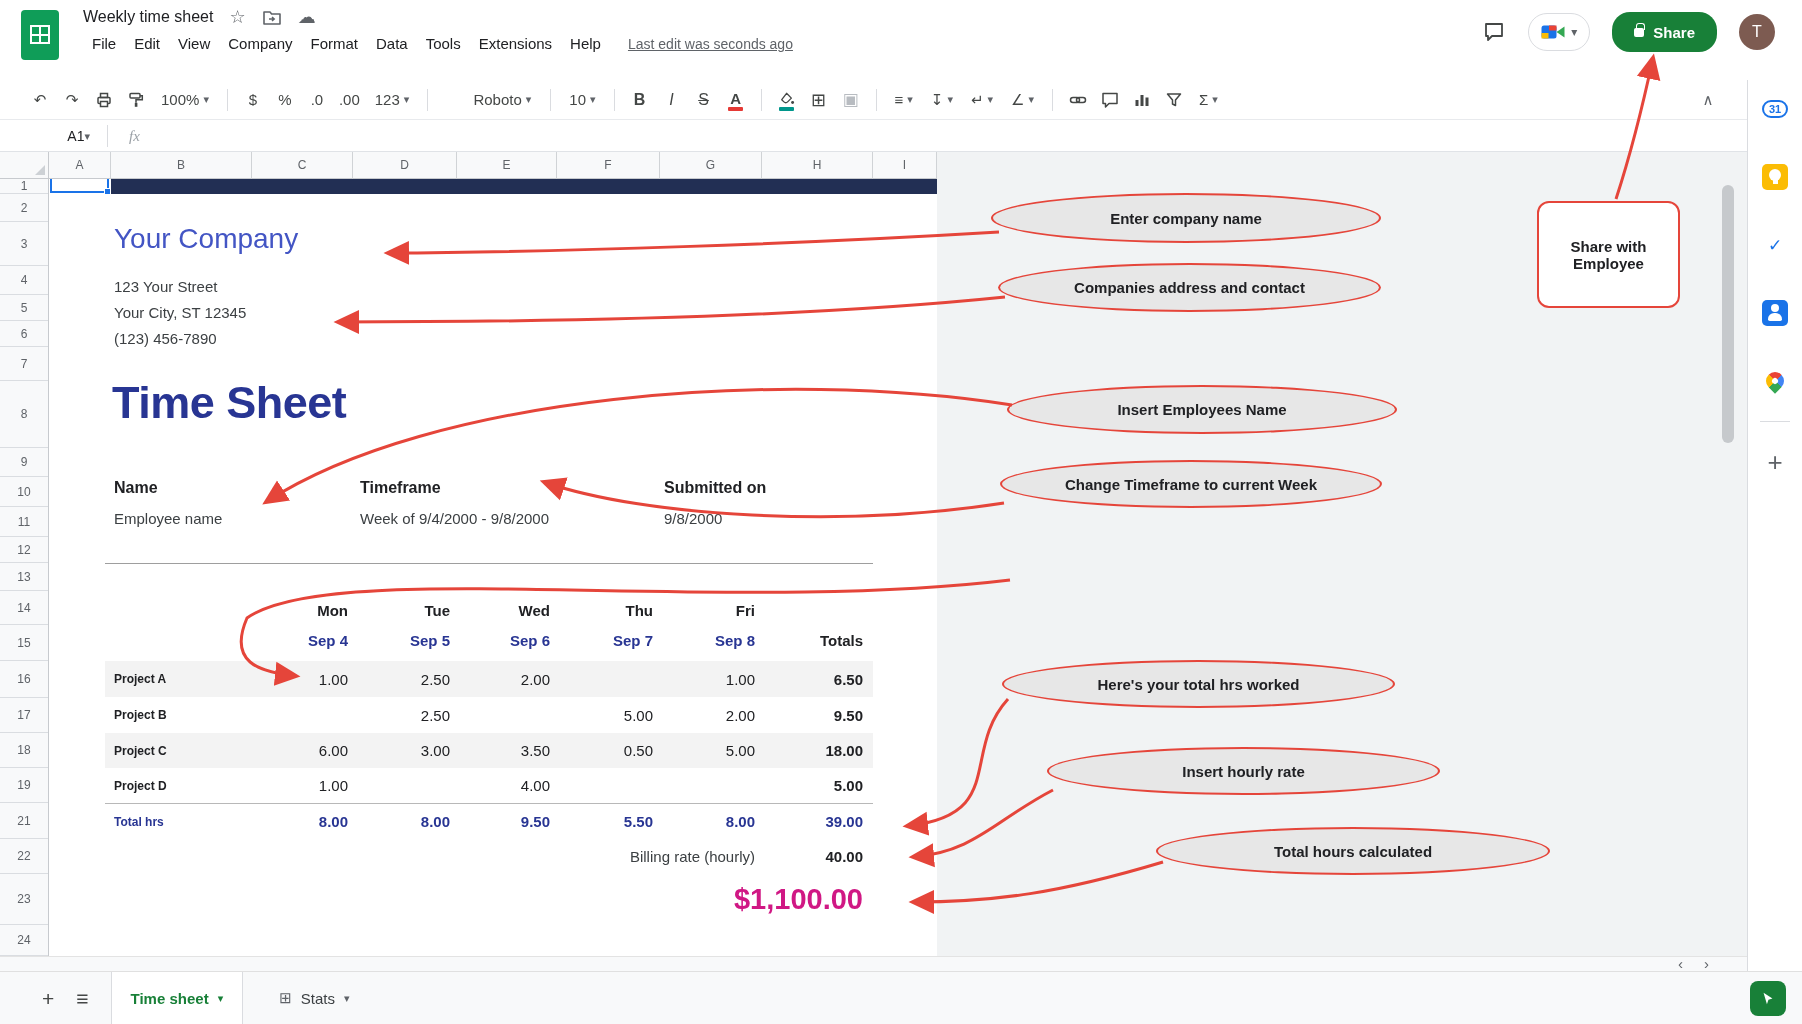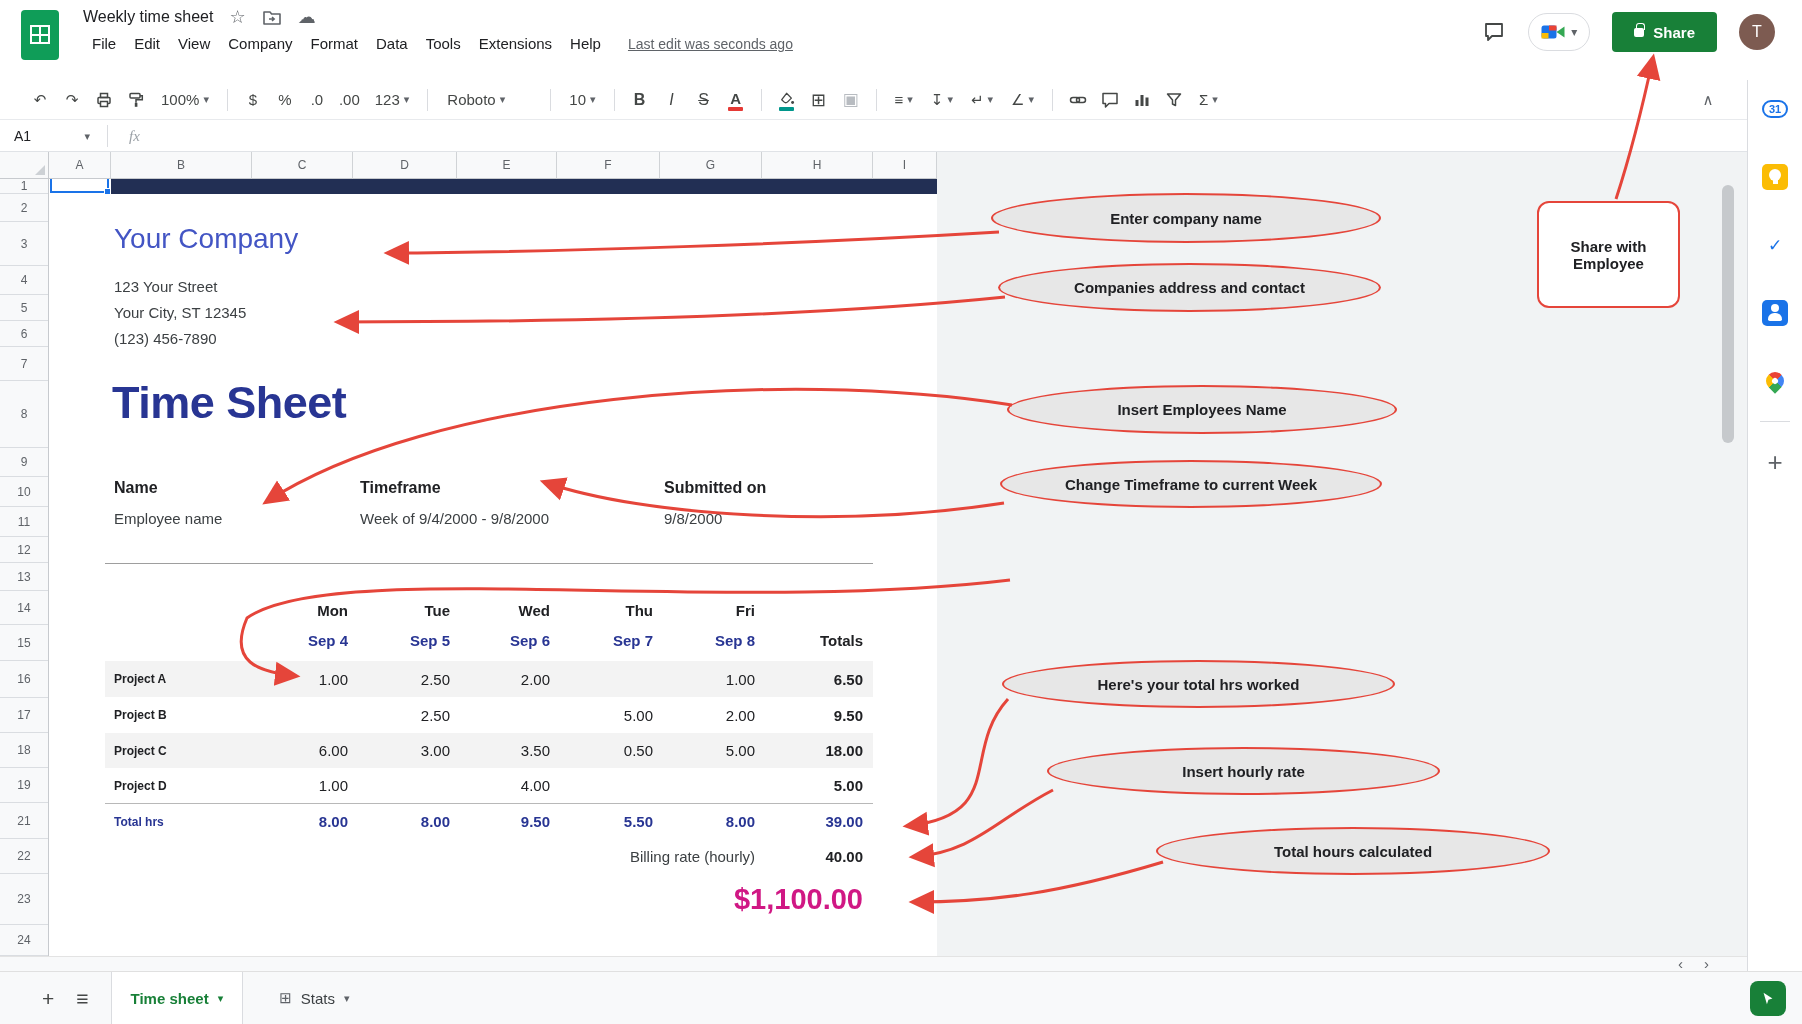--- a/index.html
+++ b/index.html
@@ -17,47 +17,47 @@
   .title-row{display:flex;align-items:center;gap:16px}
   .doc-title{font-size:16px;color:#202124}
   .ticon{font-size:18px;color:#5f6368;line-height:1;cursor:pointer}
   .menubar{display:flex;align-items:center;margin-top:6px}
   .menu{font-size:15px;padding:3px 9px;border-radius:4px;cursor:pointer;color:#202124}
   .last-edit{font-size:14px;color:#5f6368;text-decoration:underline;margin-left:18px;cursor:pointer}
   .top-right{margin-left:auto;display:flex;align-items:center;gap:22px;padding:12px 27px 0 0}
   .tr-icon{cursor:pointer;display:flex}
   .meet-pill{display:flex;align-items:center;gap:6px;border:1px solid #dadce0;border-radius:20px;height:38px;padding:0 12px;cursor:pointer}
   .meet-pill .caret{color:#5f6368;font-size:12px}
-  .share-btn{display:flex;align-items:center;border:none;background:#188038;color:#fff;height:40px;padding:0 22px;border-radius:4px;font-size:15px;font-weight:bold;cursor:pointer;font-family:inherit}
+  .share-btn{display:flex;align-items:center;border:none;background:#188038;color:#fff;height:40px;padding:0 22px;border-radius:18px;font-size:15px;font-weight:bold;cursor:pointer;font-family:inherit}
   .lock{width:10px;height:9px;border-radius:2px;background:#fff;position:relative;margin-right:9px}
   .lock::before{content:"";position:absolute;top:-5px;left:1.5px;width:7px;height:6px;border:1.6px solid #fff;border-bottom:none;border-radius:3px 3px 0 0}
   .avatar{width:36px;height:36px;border-radius:50%;background:#7d5b51;color:#fff;display:flex;align-items:center;justify-content:center;font-size:16px;cursor:pointer}
 
   
   .toolbar{position:absolute;left:0;top:80px;width:1747px;height:40px;background:#fff;border-bottom:1px solid #e8eaed;display:flex;align-items:center;padding-left:26px;gap:4px}
   .tb{min-width:28px;height:30px;display:flex;align-items:center;justify-content:center;gap:4px;font-size:15px;color:#444746;border-radius:4px;cursor:pointer;padding:0 4px}
   .tb.wide{padding:0 7px}
-  .tb.font{width:100px;justify-content:flex-start;padding:0 8px}
+  .tb.font{width:100px;justify-content:flex-end;padding:0 8px}
   .tb.b{font-weight:bold;font-size:16px}
   .tb.i{font-style:italic;font-size:16px}
   .tb.s{text-decoration:line-through;font-size:16px}
   .tb.disabled{color:#b8bcc1}
   .tb .caret{font-size:11px;color:#5f6368}
   .tb.stack{flex-direction:column;gap:1px;padding-top:3px}
   .tb.stack b{font-size:15px;line-height:14px}
   .cbar{display:block;width:15px;height:4px;border-radius:1px}
   .cbar.red{background:#e53935}
   .cbar.teal{background:#00968b}
   .sep{width:1px;height:22px;background:#dadce0;margin:0 7px;flex:none}
   .tb.collapse{position:absolute;left:1694px;color:#5f6368}
   .tbsvg{display:flex}
 
   
   .fbar{position:absolute;left:0;top:121px;width:1747px;height:31px;background:#fff;border-bottom:1px solid #e0e3e7;display:flex;align-items:center}
-  .namebox{width:100px;display:flex;align-items:center;justify-content:space-between;padding:0 10px 0 14px;font-size:14px;color:#202124;cursor:pointer}
+  .namebox{width:100px;display:flex;align-items:center;justify-content:flex-end;padding:0 10px 0 14px;font-size:14px;color:#202124;cursor:pointer}
   .namebox .caret{font-size:11px;color:#5f6368}
   .fx{font-family:"Liberation Serif","DejaVu Serif",serif;font-style:italic;color:#9aa0a6;font-size:15px;margin:0 24px 0 14px}
   .finput{flex:1;height:100%;cursor:text}
 
   
   .grid{position:absolute;left:0;top:152px;width:1747px;height:819px;background:#f1f3f4}
   .corner{position:absolute;left:0;top:0;width:49px;height:27px;background:#f8f9fa;border-right:1px solid #c7cace;border-bottom:1px solid #c7cace}
   .corner::after{content:"";position:absolute;right:3px;bottom:3px;border-left:10px solid transparent;border-bottom:10px solid #cdd1d5}
   .colheaders{position:absolute;left:49px;top:0;width:888px;height:27px}
   .ch{position:absolute;top:0;height:27px;background:#f8f9fa;border-right:1px solid #d0d3d6;border-bottom:1px solid #c7cace;display:flex;align-items:center;justify-content:center;font-size:12px;color:#5f6368;cursor:pointer}

